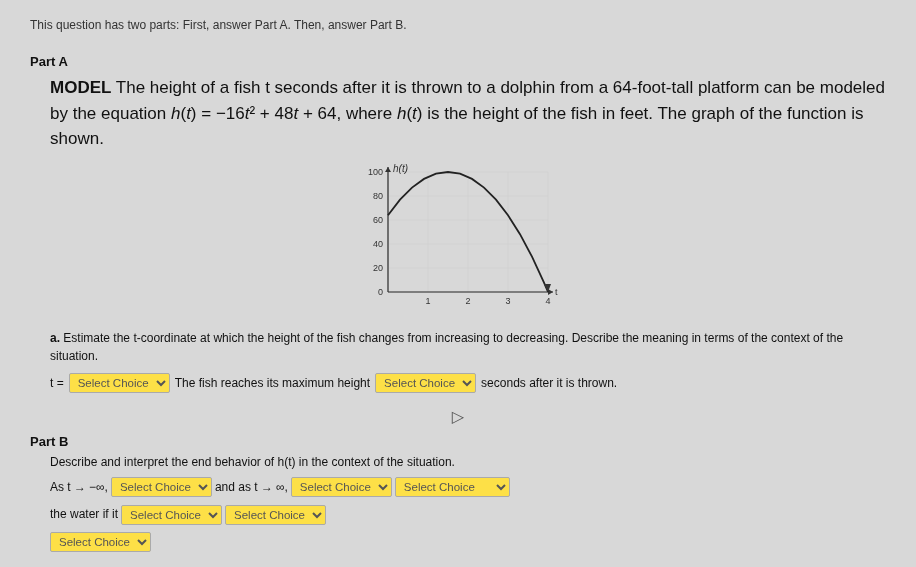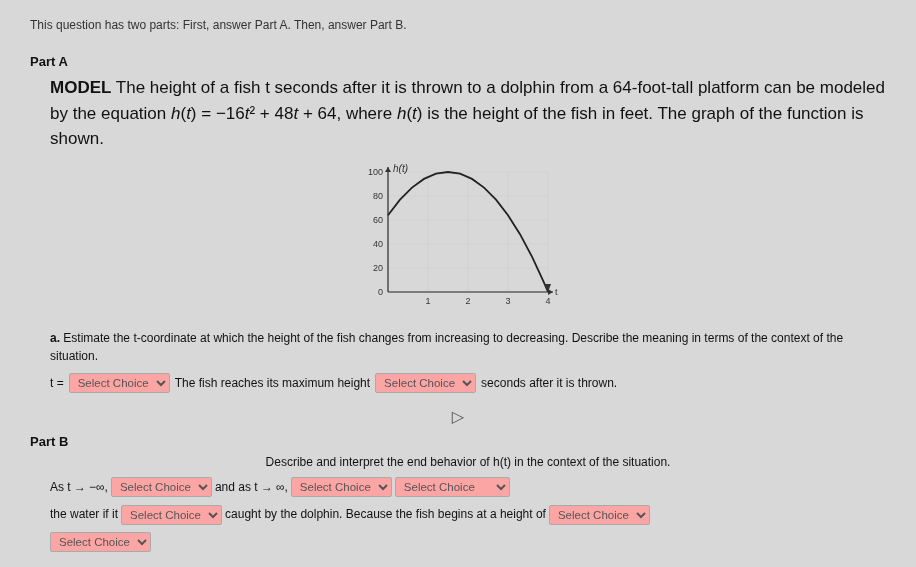--- a/index.html
+++ b/index.html
@@ -54,40 +54,39 @@
       flex-wrap: wrap;
       gap: 5px;
       margin-left: 20px;
       margin-bottom: 14px;
       font-size: 12px;
     }
     select {
       font-size: 11.5px;
       padding: 2px 4px;
       border: 1px solid #aaa;
-      background: #fca5a5;
+      background: #fde047;
       cursor: pointer;
       color: #555;
       border-radius: 2px;
     }
     .divider-row {
       display: flex;
       justify-content: center;
       margin: 8px 0;
       font-size: 16px;
       color: #555;
     }
     .part-b-section {
       margin-top: 8px;
     }
     .part-b-desc {
       font-size: 12px;
       margin-left: 20px;
       margin-bottom: 8px;
-      text-align: center;
     }
     .answer-row-b {
       display: flex;
       align-items: center;
       flex-wrap: wrap;
       gap: 3px;
       margin-left: 20px;
       margin-bottom: 6px;
       font-size: 12px;
       line-height: 1.8;
@@ -212,21 +211,20 @@
     </select>
   </div>
 
   <div class="answer-row-b">
     <span>the water if it</span>
     <select>
       <option>Select Choice</option>
       <option>is</option>
       <option>is not</option>
     </select>
-    <span>caught by the dolphin. Because the fish begins at a height of</span>
     <select>
       <option>Select Choice</option>
       <option>0</option>
       <option>48</option>
       <option>64</option>
       <option>100</option>
     </select>
   </div>
 
   <div class="answer-row-b">

